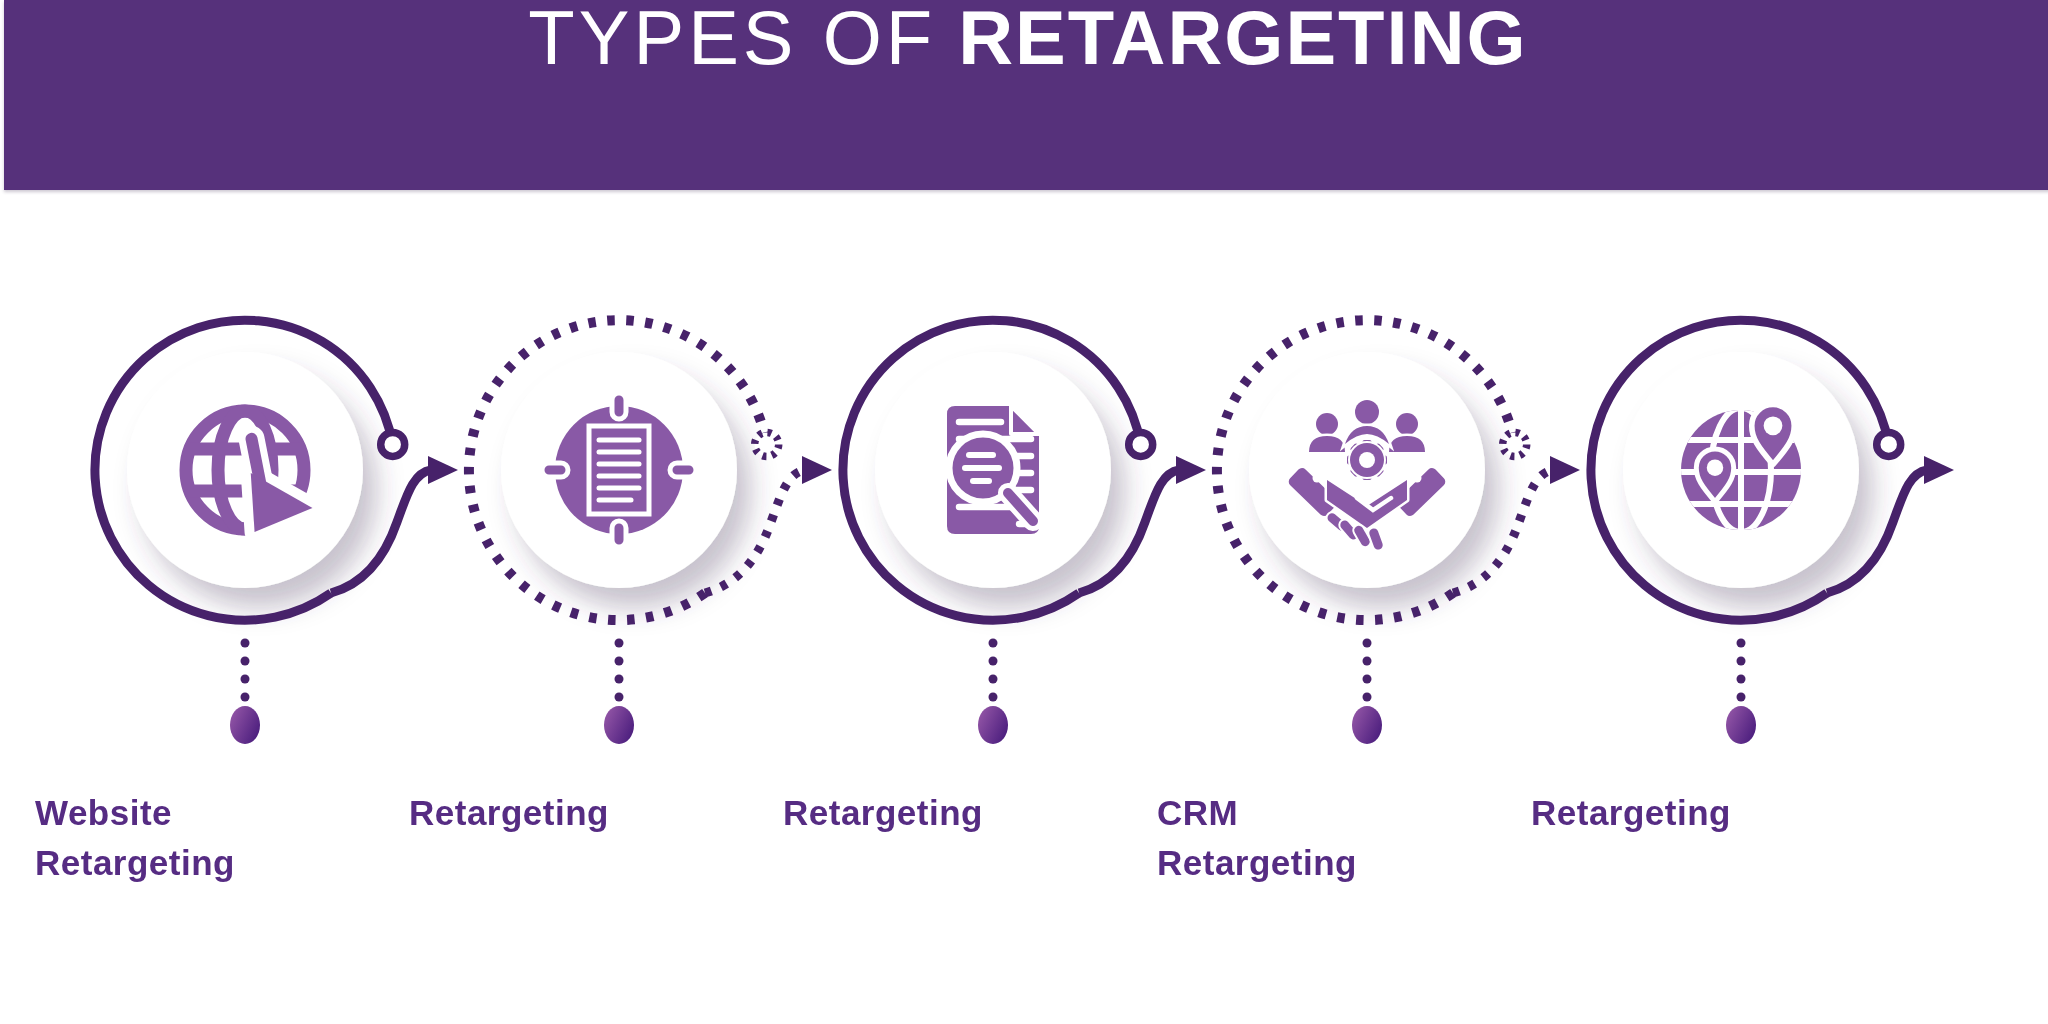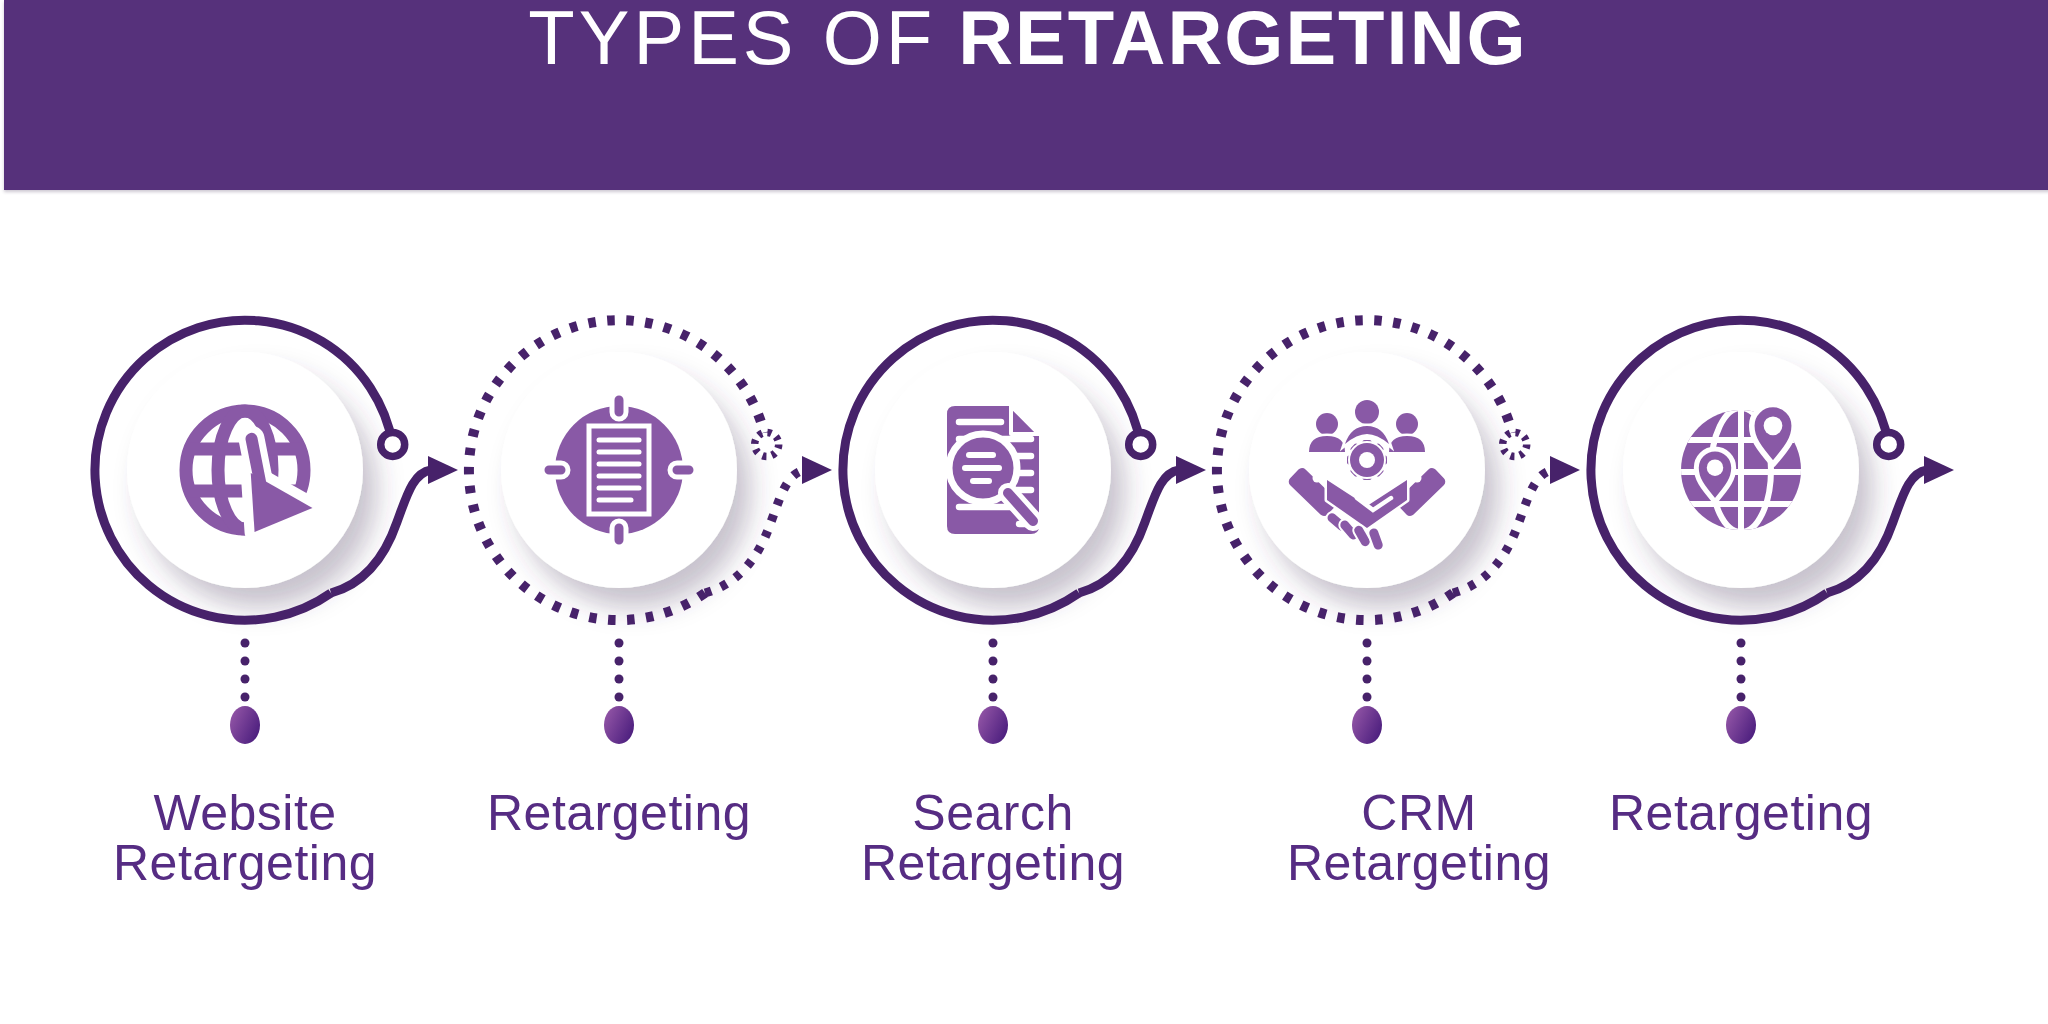--- a/index.html
+++ b/index.html
@@ -21,24 +21,24 @@
   }
   .title-regular{font-weight:400;letter-spacing:4px;}
   .title-bold{font-weight:800;letter-spacing:2px;margin-left:22px;}
   
   .node{position:absolute;top:310px;width:400px;height:440px;}
   .node svg{display:block;width:400px;height:440px;overflow:visible;}
   .n1{left:85px;} .n2{left:459px;} .n3{left:833px;} .n4{left:1207px;} .n5{left:1581px;}
   
   .node-label{
     position:absolute;top:788px;width:420px;
-    text-align:center;color:#562c83;font-size:50px;font-weight:400;
+    text-align:left;color:#562c83;font-size:35px;font-weight:700;
     line-height:50px;letter-spacing:.5px;
   }
-  .l1{left:35px;} .l2{left:409px;} .l3{left:783px;} .l4{left:1209px;} .l5{left:1531px;}
+  .l1{left:35px;} .l2{left:409px;} .l3{left:783px;} .l4{left:1157px;} .l5{left:1531px;}
 </style>
 </head>
 <body>
 
 <svg width="0" height="0" style="position:absolute" aria-hidden="true">
   <defs>
     <filter id="shadow" x="-50%" y="-50%" width="220%" height="220%">
       <feDropShadow dx="14" dy="20" stdDeviation="13" flood-color="#4a3a58" flood-opacity="0.30"></feDropShadow>
     </filter>
     <linearGradient id="dotgrad" x1="0" y1="0" x2="1" y2="0.6">
@@ -235,21 +235,20 @@
 </div>
 
 <div class="node-label l1">
   <div>Website</div>
   <div>Retargeting</div>
 </div>
 <div class="node-label l2">
   <div>Retargeting</div>
 </div>
 <div class="node-label l3">
-  <div>Search</div>
   <div>Retargeting</div>
 </div>
 <div class="node-label l4">
   <div>CRM</div>
   <div>Retargeting</div>
 </div>
 <div class="node-label l5">
   <div>Retargeting</div>
   <div></div>
 </div>

